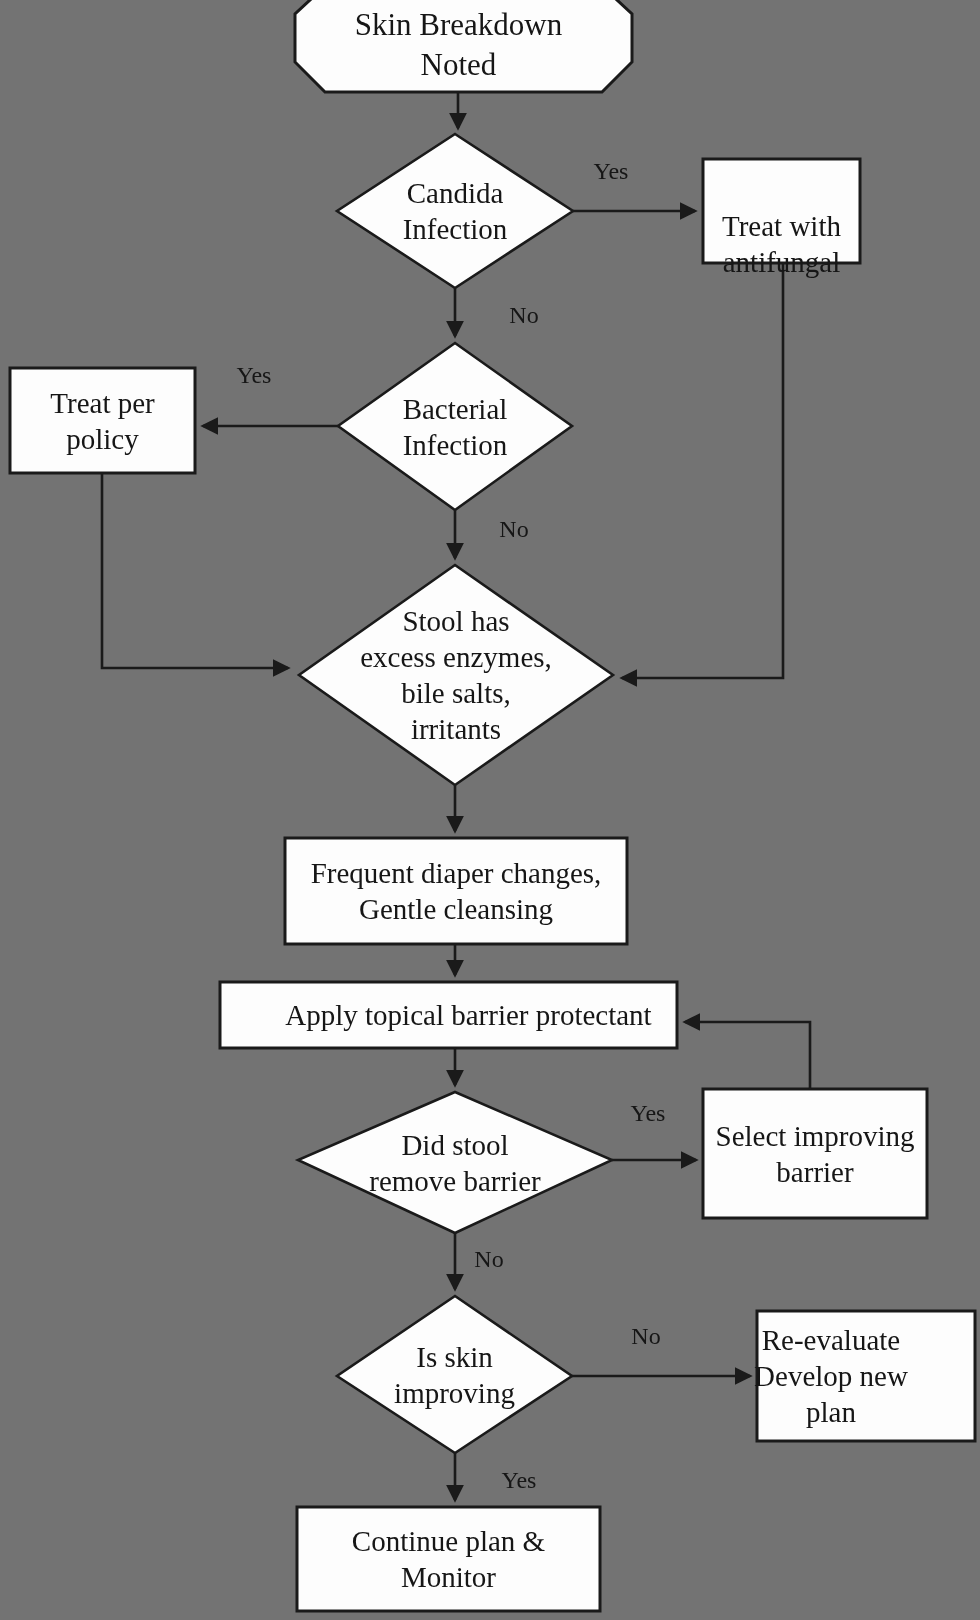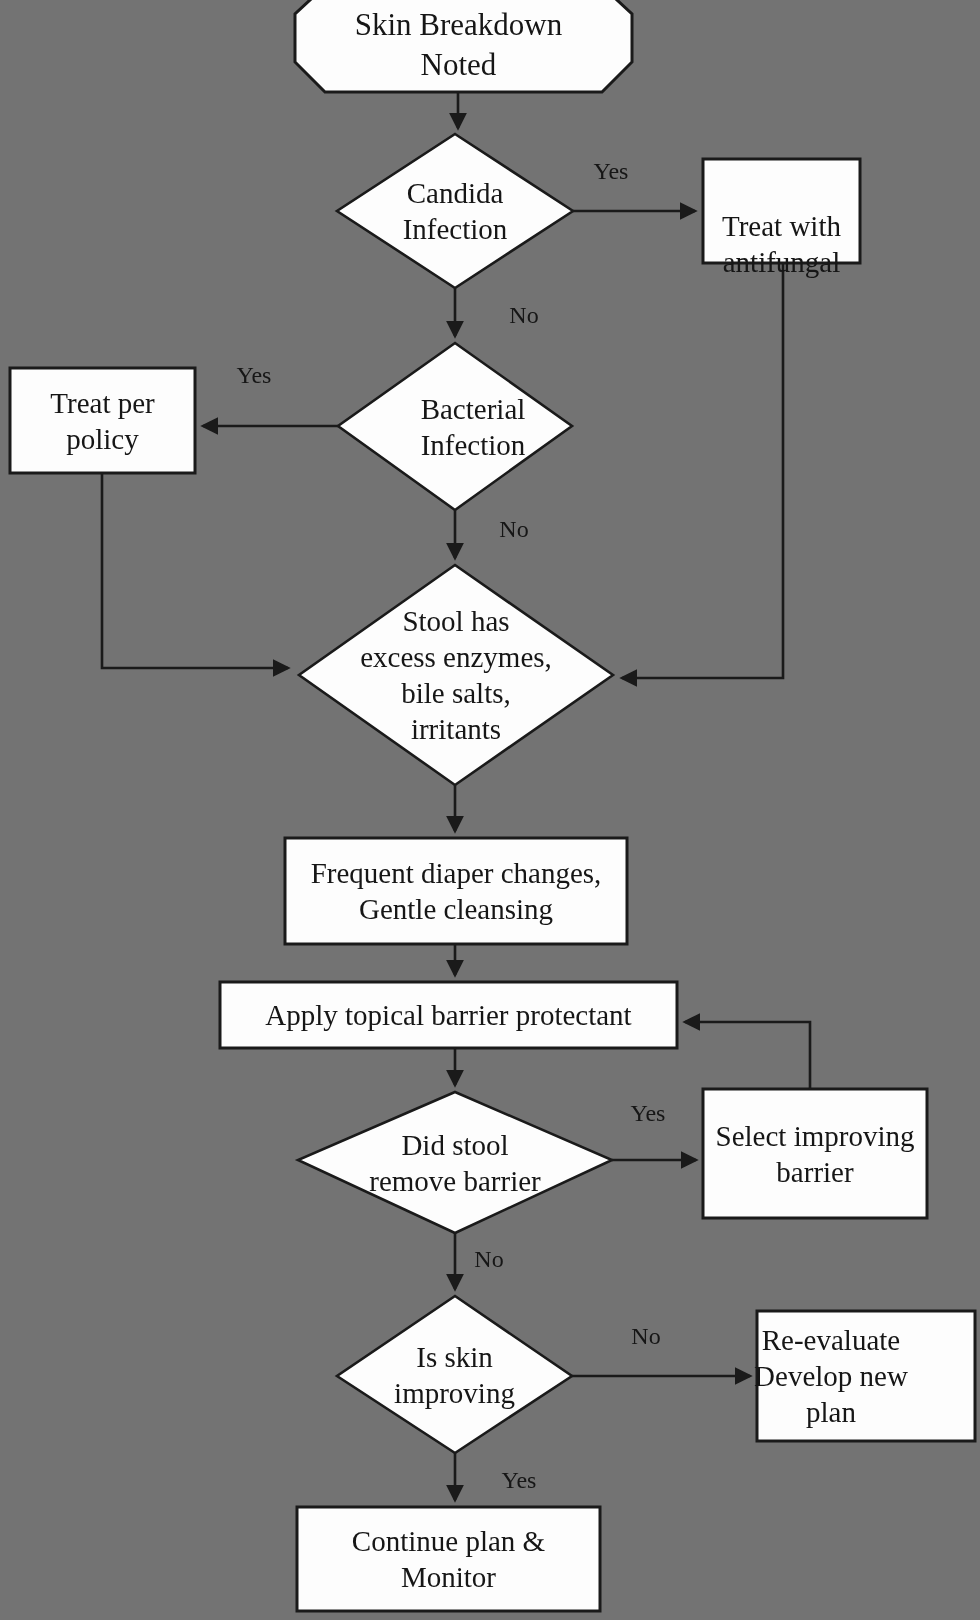--- a/index.html
+++ b/index.html
@@ -117,21 +117,21 @@
   <div class="node-text" style="left:337px;top:134px;width:236px;height:154px;">
     <span>Candida</span>
     <span>Infection</span>
   </div>
 
   <div class="node-text" style="left:703px;top:159px;width:157px;height:104px;margin-top:33px;">
     <span>Treat with</span>
     <span>antifungal</span>
   </div>
 
-  <div class="node-text" style="left:356px;top:343px;width:234px;height:167px;text-align:right;">
+  <div class="node-text" style="left:338px;top:343px;width:234px;height:167px;text-align:right;">
     <span>Bacterial</span>
     <span>Infection</span>
   </div>
 
   <div class="node-text" style="left:10px;top:368px;width:185px;height:105px;">
     <span>Treat per</span>
     <span>policy</span>
   </div>
 
   <div class="node-text" style="left:299px;top:565px;width:314px;height:220px;">
@@ -139,21 +139,21 @@
     <span>excess enzymes,</span>
     <span>bile salts,</span>
     <span>irritants</span>
   </div>
 
   <div class="node-text" style="left:285px;top:838px;width:342px;height:106px;">
     <span>Frequent diaper changes,</span>
     <span>Gentle cleansing</span>
   </div>
 
-  <div class="node-text" style="left:220px;top:982px;width:457px;height:66px;">
+  <div class="node-text" style="left:220px;top:982px;width:457px;height:66px;padding-left:20px;">
     <span>Apply topical barrier protectant</span>
   </div>
 
   <div class="node-text" style="left:298px;top:1092px;width:314px;height:141px;">
     <span>Did stool</span>
     <span>remove barrier</span>
   </div>
 
   <div class="node-text" style="left:703px;top:1089px;width:224px;height:129px;">
     <span>Select improving</span>

